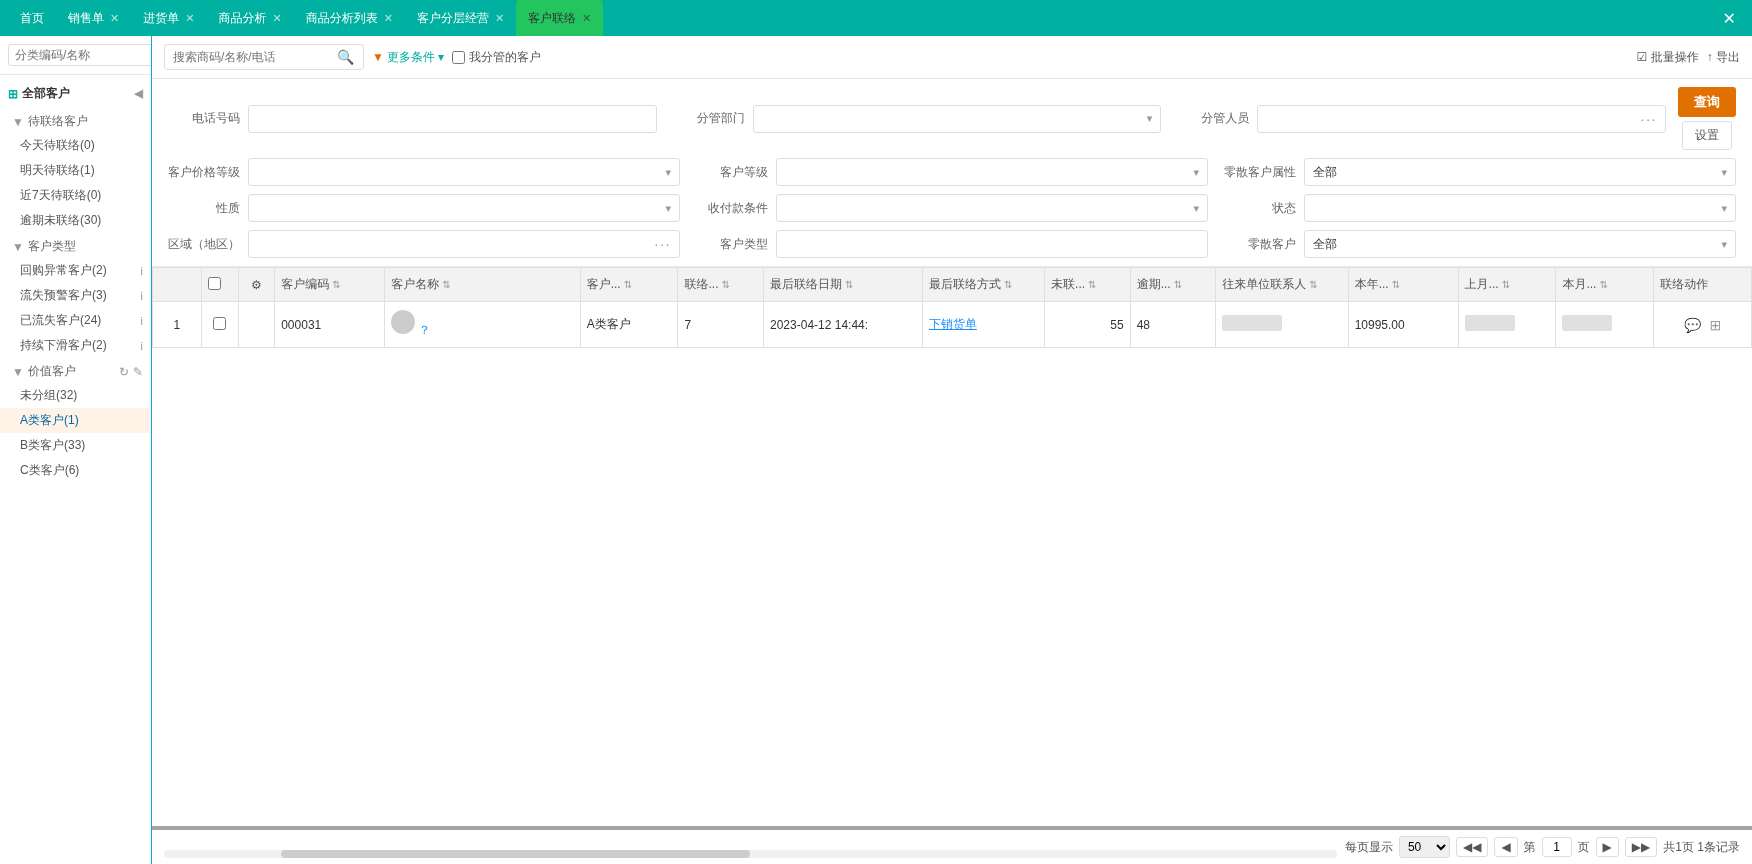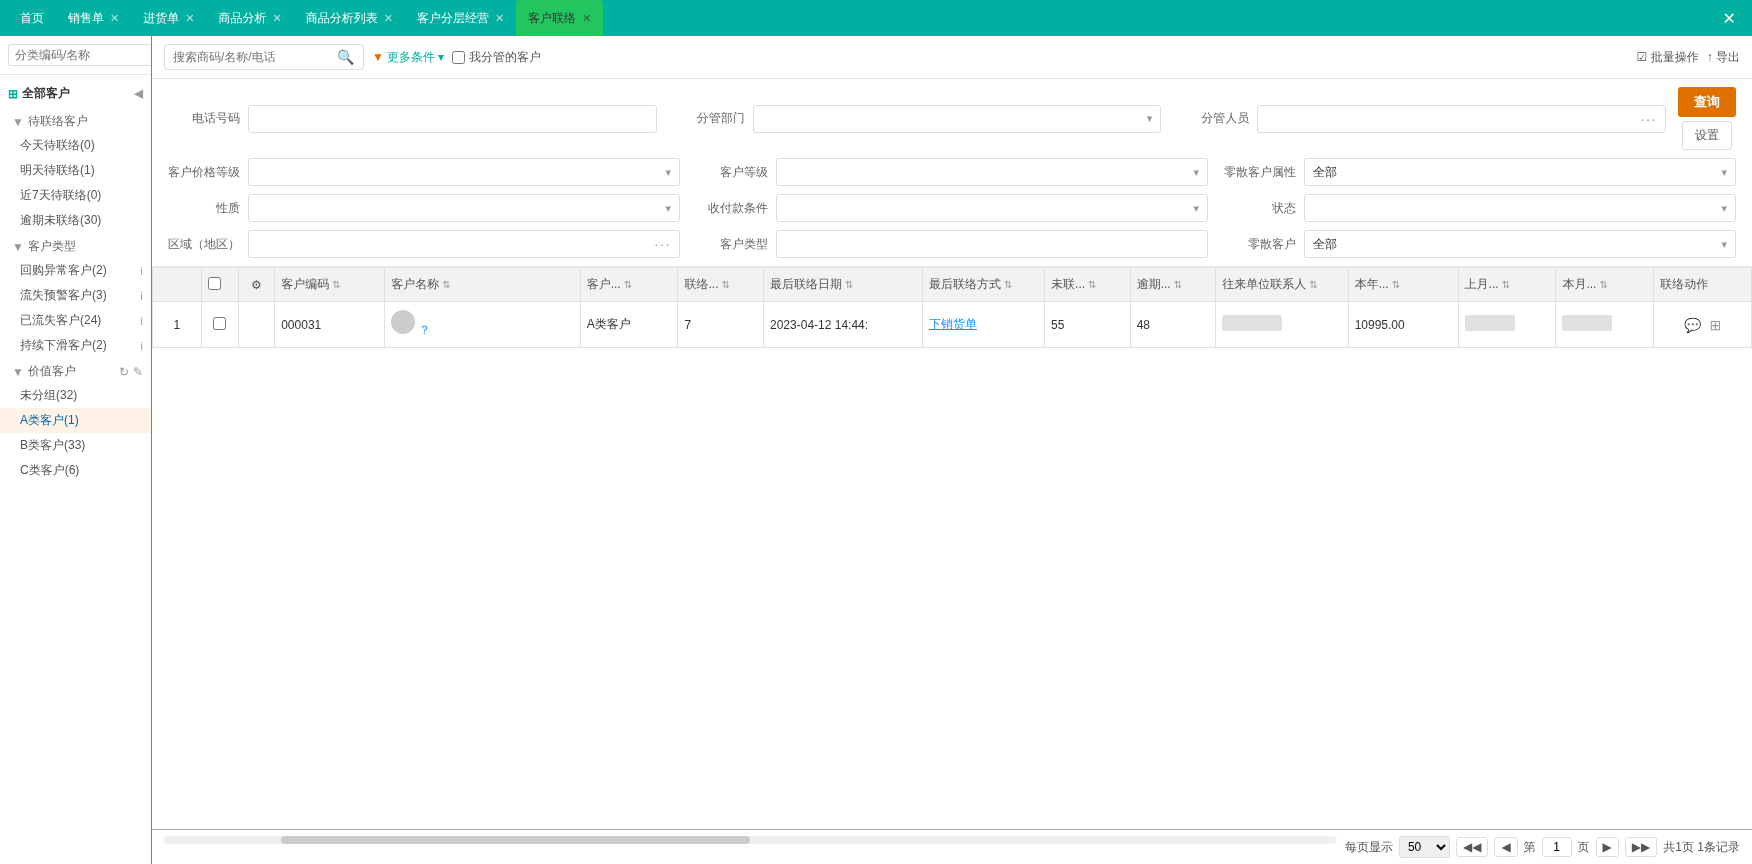--- a/index.html
+++ b/index.html
@@ -134,36 +134,36 @@
       border: 1px solid #e0e0e0; padding: 8px 6px; color: #333; white-space: nowrap;
     }
     .col-no { width: 40px; text-align: center; }
     .col-check { width: 30px; text-align: center; }
     .col-code { width: 90px; }
     .col-name { width: 160px; }
     .col-type { width: 80px; }
     .col-contact { width: 70px; }
     .col-date { width: 130px; }
     .col-method { width: 100px; }
-    .col-unlinkd { width: 70px; }
+    .col-unlinkd { width: 70px; text-align: right; }
     .col-overdue { width: 70px; }
     .col-histunit { width: 100px; }
     .col-thisyr { width: 90px; }
     .col-lastmo { width: 80px; }
     .col-thismo { width: 80px; }
     .col-action { width: 80px; }
     .link-text { color: #1890ff; cursor: pointer; text-decoration: underline; }
     .row-avatar { width: 24px; height: 24px; background: #ccc; border-radius: 50%; display: inline-block; }
     .action-icons { display: flex; gap: 8px; justify-content: center; }
     .action-icon { color: #999; font-size: 14px; cursor: pointer; }
 
     
     .footer {
-      display: flex; align-items: flex-start; padding: 6px 12px; background: #fff;
-      border-top: 1px solid #a3a3a3; gap: 8px;
+      display: flex; align-items: flex-end; padding: 6px 12px; background: #fff;
+      border-top: 4px solid #a3a3a3; gap: 8px;
     }
     .footer-scroll { flex: 1; }
     .scrollbar-track { height: 8px; background: #f0f0f0; border-radius: 4px; }
     .scrollbar-thumb { height: 8px; width: 40%; background: #ccc; border-radius: 4px; margin-left: 10%; }
     .page-controls { display: flex; align-items: center; gap: 6px; color: #555; font-size: 12px; flex-shrink: 0; }
     .page-controls select { border: 1px solid #ddd; border-radius: 3px; padding: 2px 4px; }
     .page-btn { border: 1px solid #ddd; border-radius: 3px; padding: 2px 6px; cursor: pointer; background: #fff; color: #555; font-size: 12px; }
     .page-btn:disabled { color: #ccc; cursor: default; }
     .page-input { border: 1px solid #ddd; border-radius: 3px; padding: 2px 4px; width: 30px; text-align: center; }
   </style>

